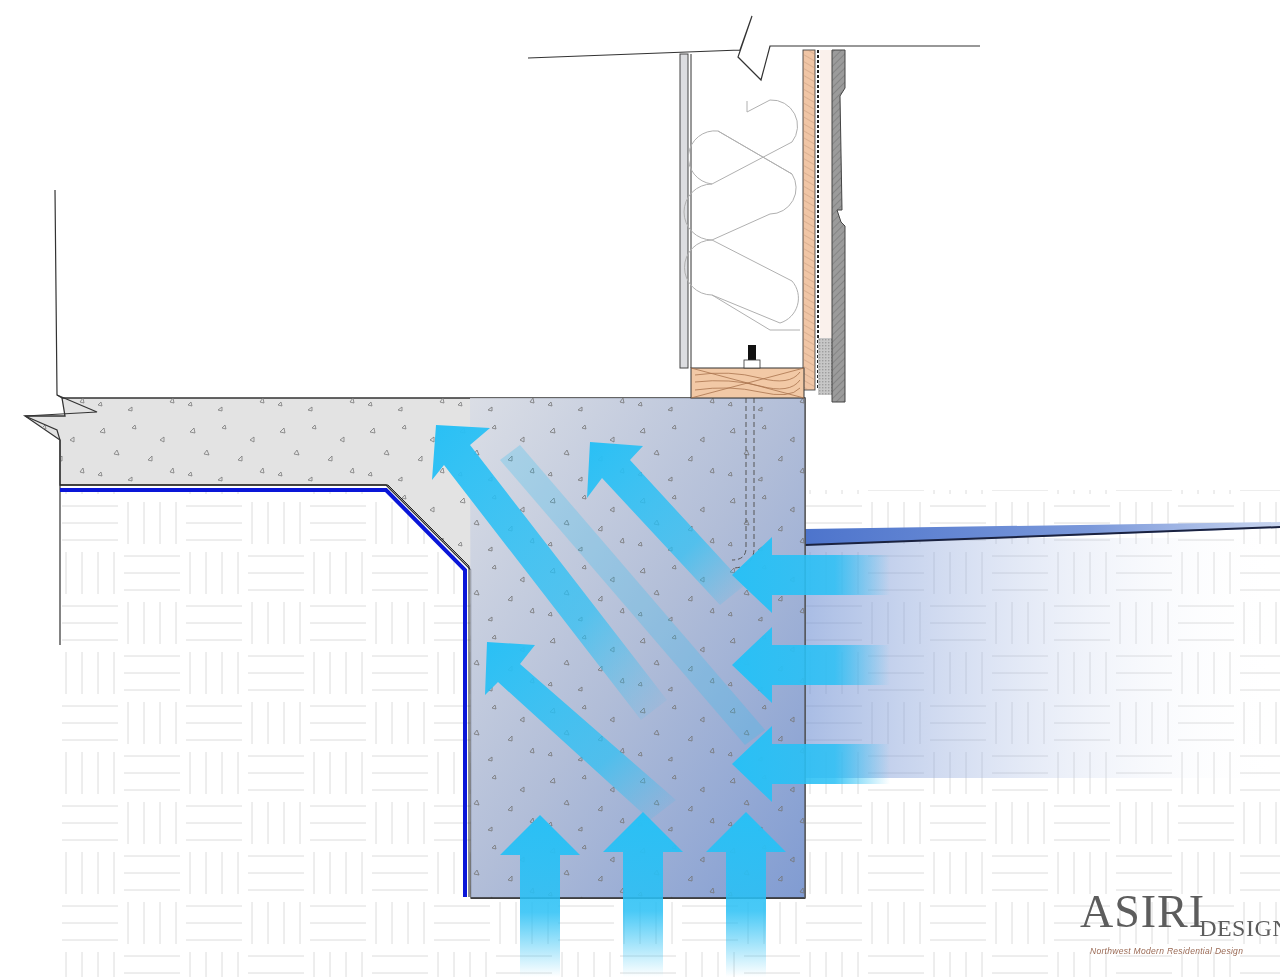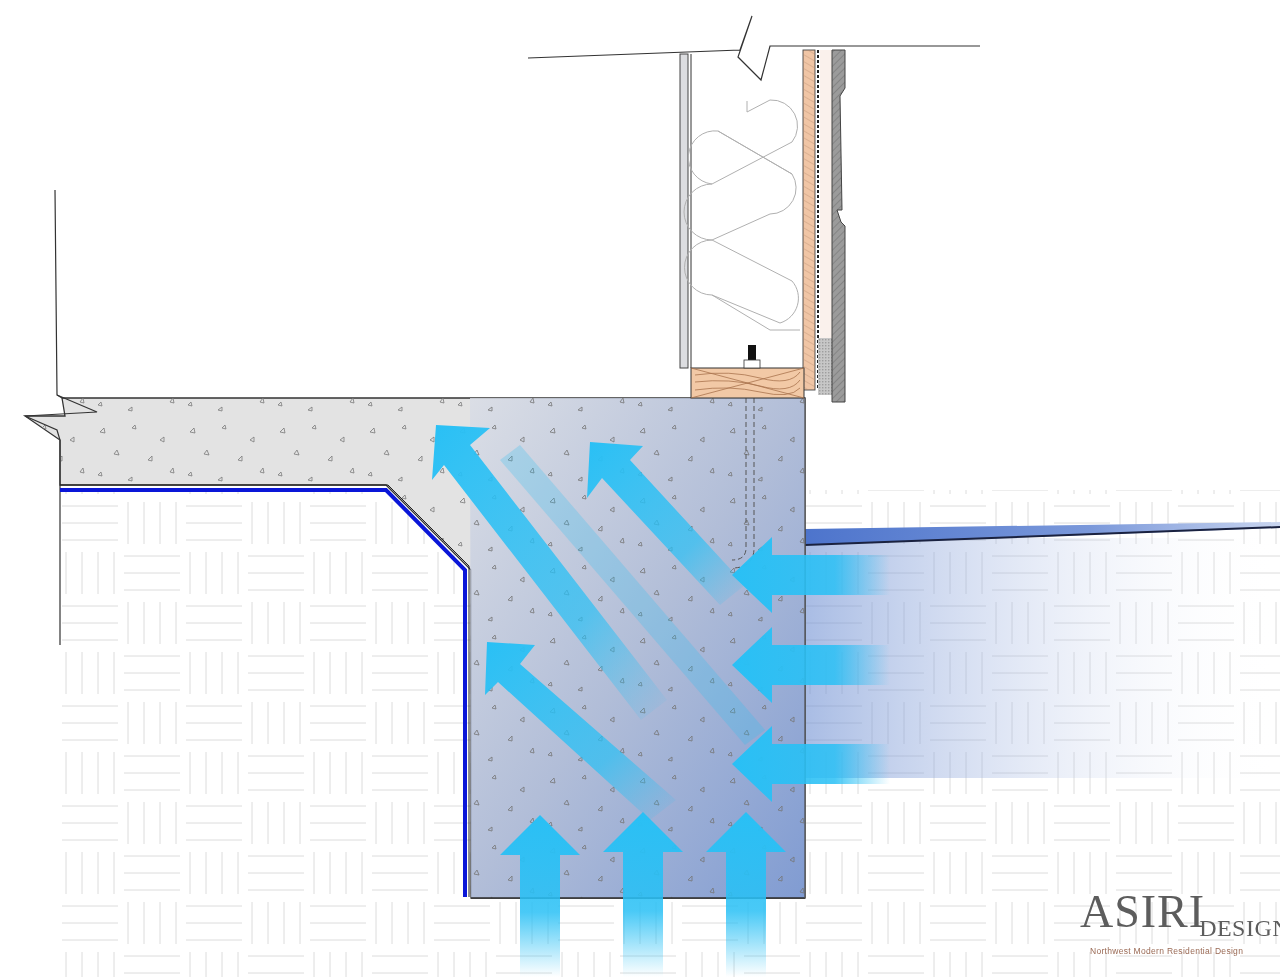--- a/index.html
+++ b/index.html
@@ -1,21 +1,21 @@
 <!DOCTYPE html>
 <html><head>
 <meta charset="utf-8">
 <style>
   html,body{margin:0;padding:0;background:#ffffff;}
   #stage{position:relative;width:1280px;height:977px;overflow:hidden;background:#fff;}
   svg{position:absolute;left:0;top:0;}
   .brand{position:absolute;left:1080px;top:893px;width:190px;font-family:"Liberation Serif",serif;color:#5d5d5d;}
   .brand-main{font-size:46px;letter-spacing:1px;line-height:38px;}
   .brand-sub{font-size:24px;position:relative;top:9px;left:-6px;letter-spacing:0.5px;}
-  .brand-tag{position:absolute;left:10px;top:53px;font-family:"Liberation Sans",sans-serif;font-size:8.5px;color:#9a6a55;white-space:nowrap;letter-spacing:0.3px;}
+  .brand-tag{position:absolute;left:10px;top:53px;font-family:"Liberation Sans",sans-serif;font-size:8.5px;color:#9a6a55;white-space:nowrap;letter-spacing:0.3px;font-style:italic;}
 </style>
 </head>
 <body>
 
 <div id="stage">
 <svg width="1280" height="977" viewBox="0 0 1280 977">
   <defs>
 
     <pattern id="weave" x="60" y="498" width="124" height="100" patternUnits="userSpaceOnUse">
       <g stroke="#dcdcdc" stroke-width="1" fill="none">

